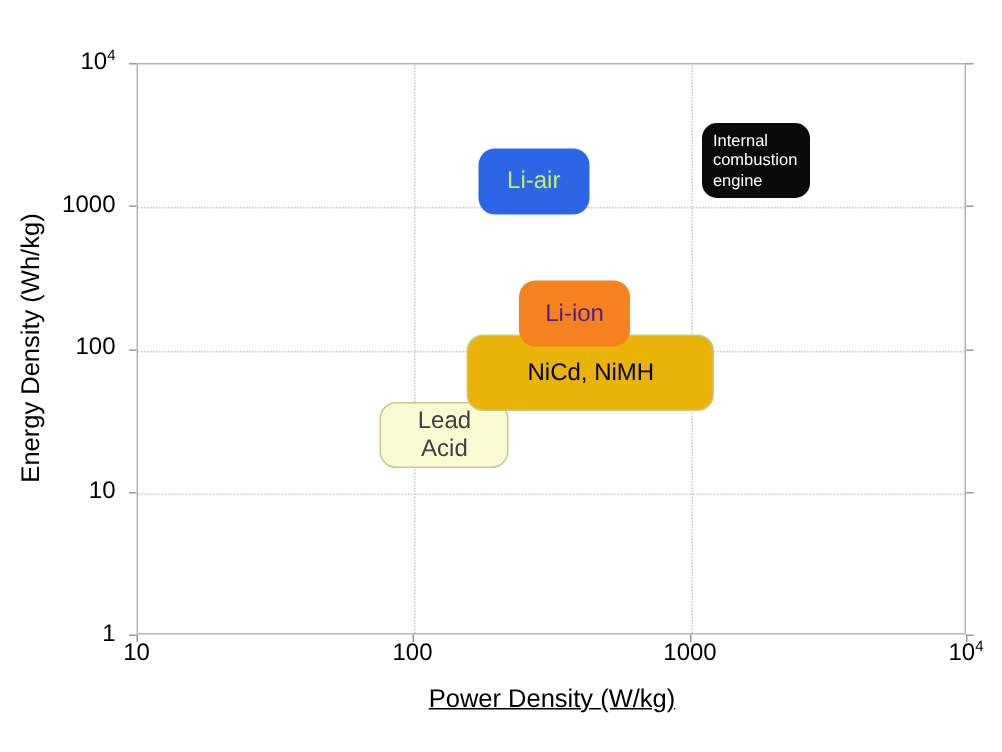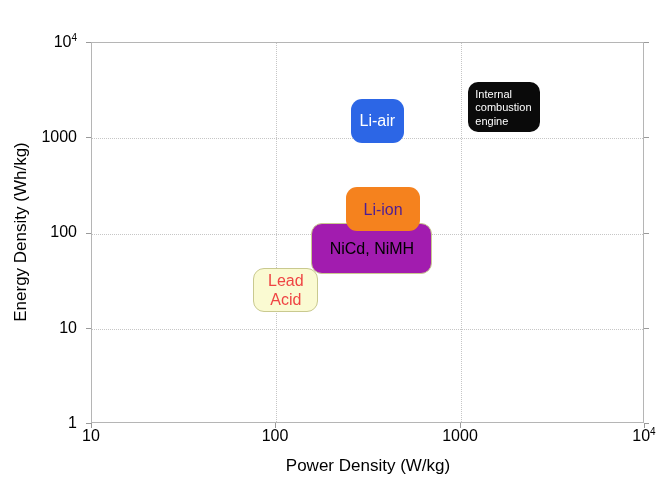--- a/index.html
+++ b/index.html
@@ -32,47 +32,47 @@
   }
   .yt0{top:33px}.yt1{top:128px}.yt2{top:223px}.yt3{top:319px}.yt4{top:414px}
   .xtick{
     position:absolute;top:427px;width:90px;height:18px;line-height:18px;
     text-align:center;font-size:16px;
   }
   .xt0{left:46px}.xt1{left:230px}.xt2{left:415px}.xt3{left:599px}
   sup.exp{font-size:10px;line-height:0;vertical-align:baseline;position:relative;top:-6px;}
   .xaxis-title{
     position:absolute;left:368px;top:456px;transform:translateX(-50%);
-    font-size:17px;white-space:nowrap;
+    font-size:17px;white-space:nowrap;text-decoration:underline;
   }
   .yaxis-title{
     position:absolute;left:21px;top:232px;
     transform:translate(-50%,-50%) rotate(-90deg);
     font-size:17px;white-space:nowrap;
   }
 </style>
 </head>
 <body>
 
 <div class="fig">
 
   <div class="plot">
       <div class="gridline-v" style="left: 368.667px;"></div>
       <div class="gridline-v" style="left: 184.333px;"></div>
       <div class="gridline-h" style="top: 95.25px;"></div>
       <div class="gridline-h" style="top: 190.5px;"></div>
       <div class="gridline-h" style="top: 285.75px;"></div>
 
-    <div class="region region-li-air" style="left: 226.813px; top: 55.7238px; width: 53px; height: 43.8846px; background: rgb(44, 102, 230); color: #ffffff; margin-left: 32px;">
+    <div class="region region-li-air" style="left: 226.813px; top: 55.7238px; width: 74px; height: 43.8846px; background: rgb(44, 102, 230); color: #bef264;">
         <span class="rlabel">Li-air</span>
       </div>
-    <div class="region region-lead-acid" style="left: 161.303px; top: 225.412px; width: 65px; height: 43.5652px; background: rgb(250, 250, 210); color: #ef4444; border: 1px solid rgb(201, 201, 143);">
+    <div class="region region-lead-acid" style="left: 161.303px; top: 225.412px; width: 86px; height: 43.5652px; background: rgb(250, 250, 210); color: #404040; border: 1px solid rgb(201, 201, 143);">
         <span class="rlabel">Lead Acid</span>
       </div>
-    <div class="region region-nicd-nimh" style="left: 219.418px; top: 179.647px; width: 121px; height: 50.8787px; background: #a21caf; color: rgb(0, 0, 0); border: 1px solid rgb(201, 201, 143);">
+    <div class="region region-nicd-nimh" style="left: 219.418px; top: 179.647px; width: 165px; height: 50.8787px; background: #eab308; color: rgb(0, 0, 0); border: 1px solid rgb(201, 201, 143);">
         <span class="rlabel">NiCd, NiMH</span>
       </div>
     <div class="region region-li-ion" style="left: 254.419px; top: 143.698px; width: 73.3536px; height: 44.7839px; background: rgb(245, 130, 30); color: #4c1d95;">
         <span class="rlabel">Li-ion</span>
       </div>
     <div class="region region-ice" style="left: 376.297px; top: 38.9511px; width: 71.8847px; height: 50.5174px; background: rgb(10, 10, 10); color: rgb(255, 255, 255);">
         <span class="rlabel">Internal combustion engine</span>
       </div>
   </div>
 

